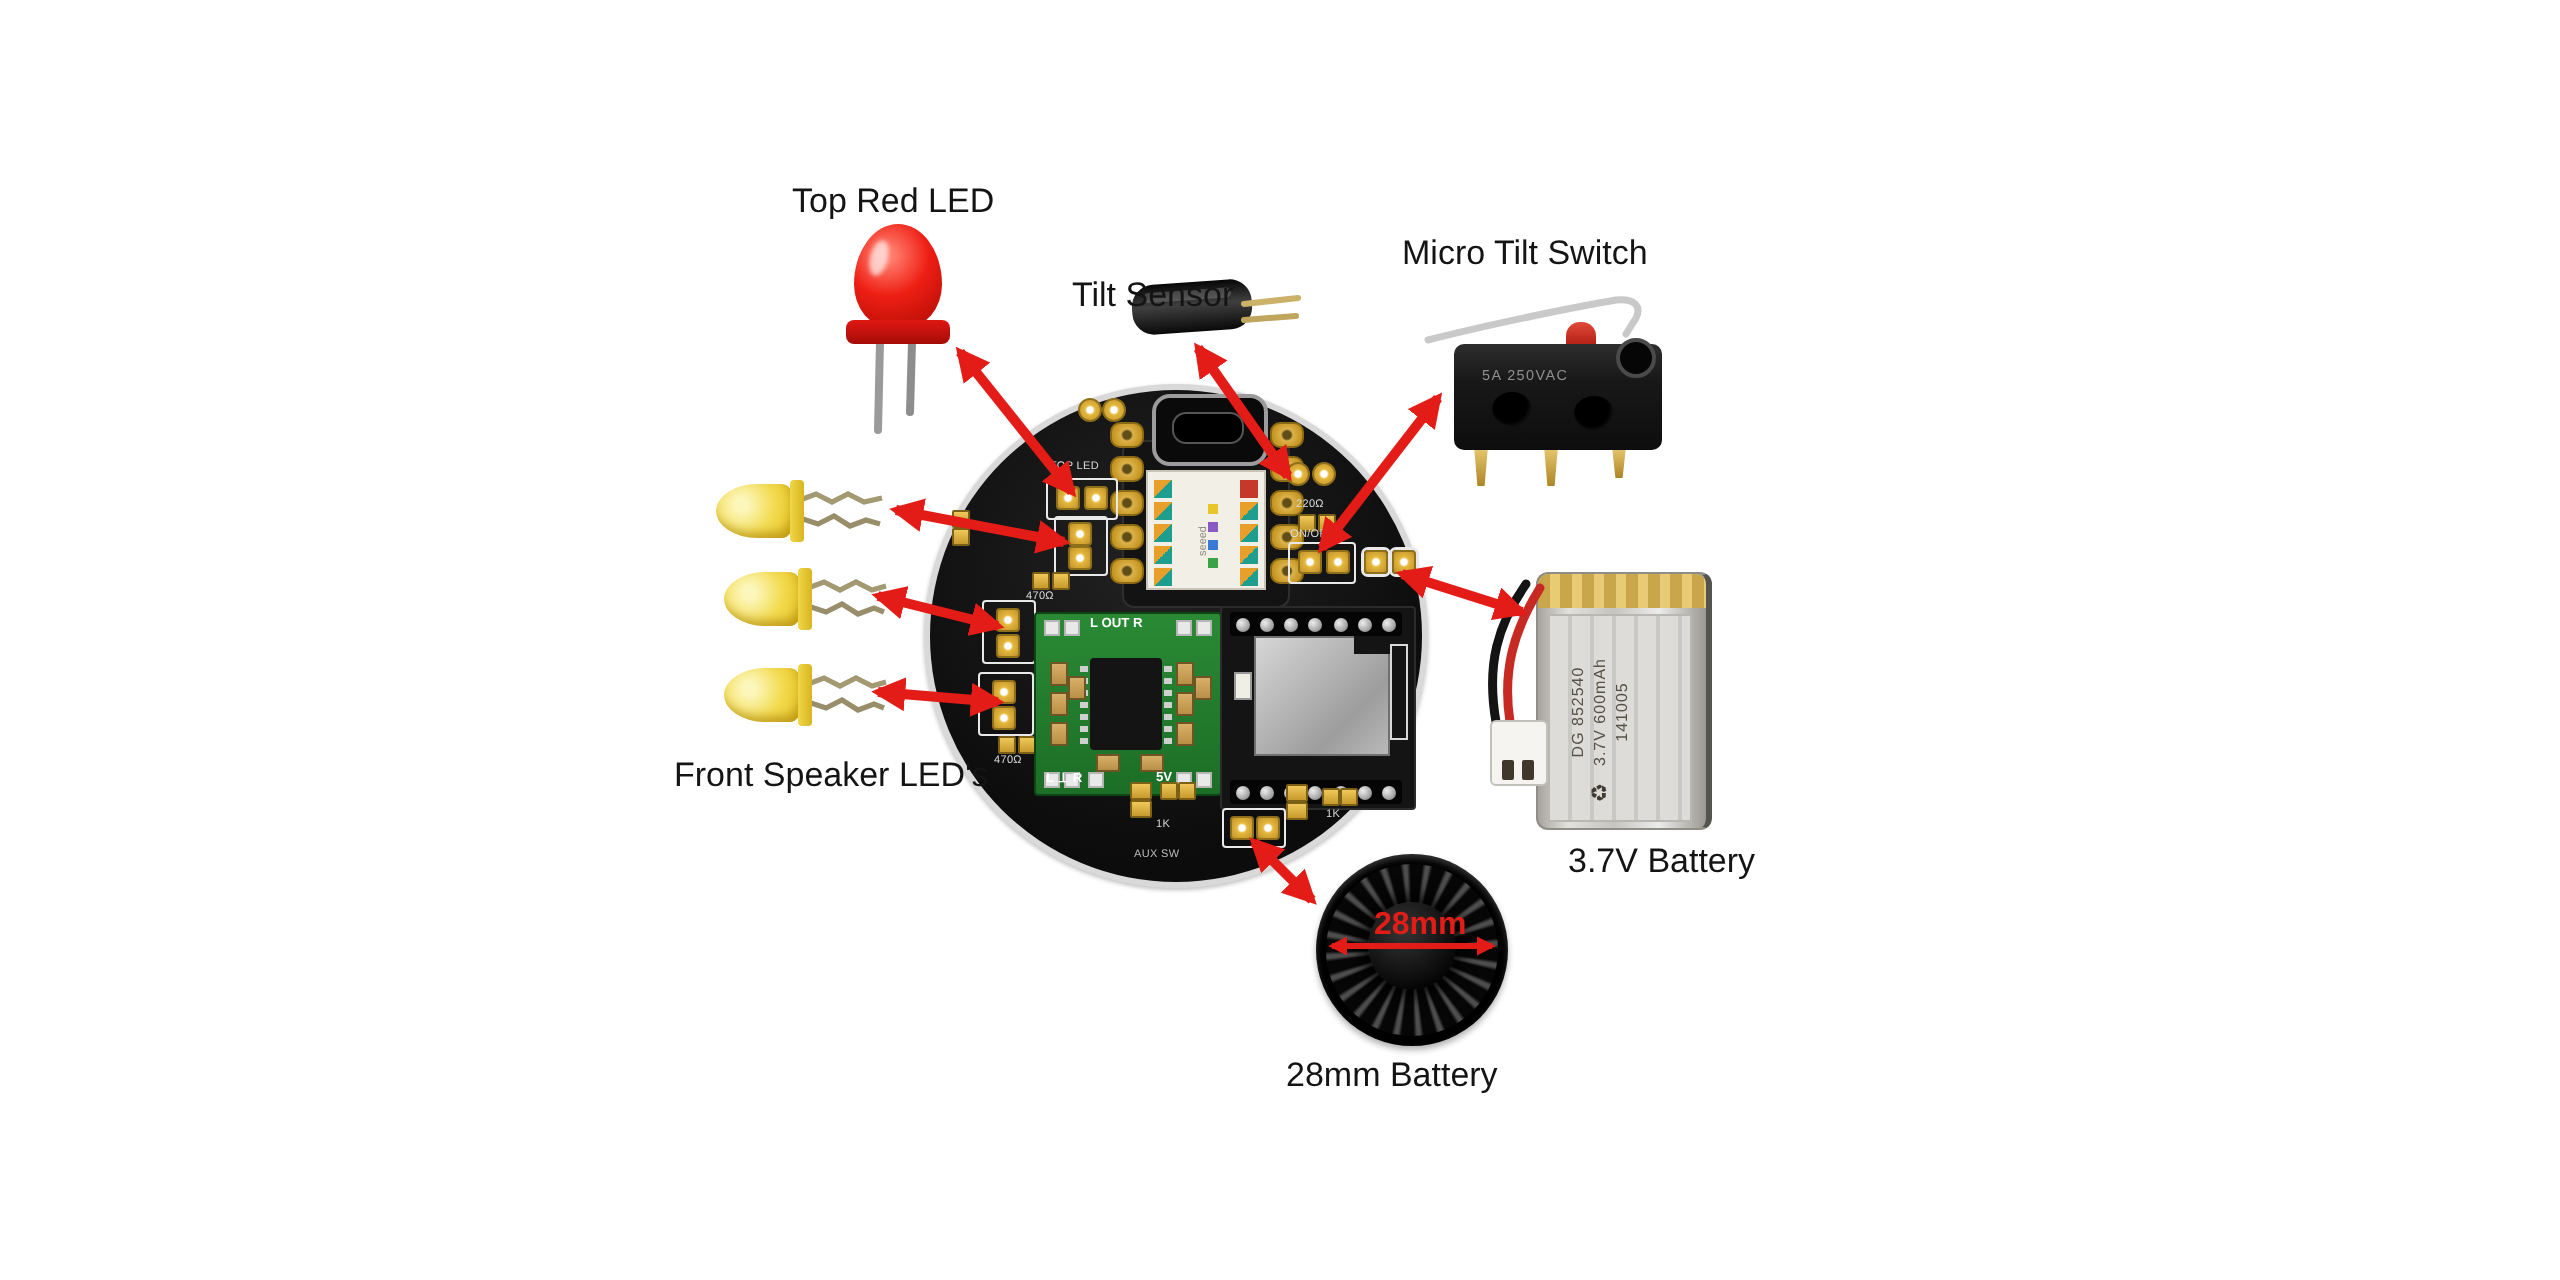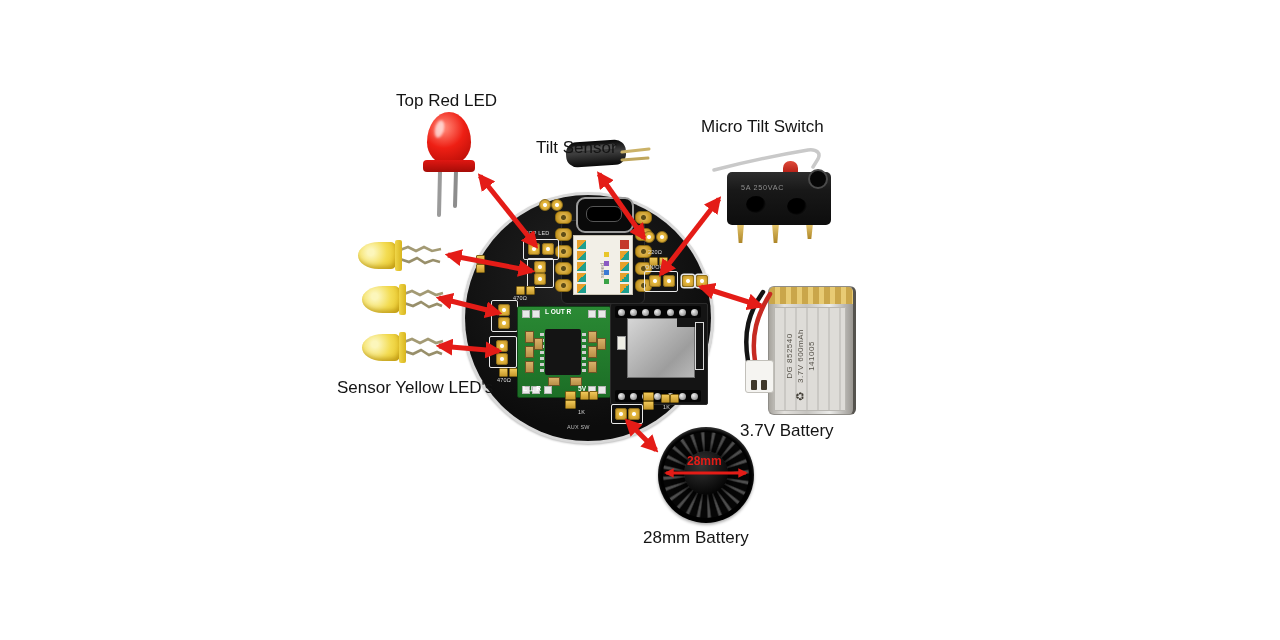--- a/index.html
+++ b/index.html
@@ -88,21 +88,21 @@
      transform:translate(-50%,-50%) rotate(-90deg);letter-spacing:.5px;}
   .jst{left:745px;top:360px;width:27px;height:31px;background:#f5f4f1;border:1px solid #c2c0ba;
      border-radius:3px;z-index:4;}
   .jst-slot{position:absolute;bottom:2px;width:6px;height:10px;background:#40382a;border-radius:1px;}
   .speaker{left:658px;top:427px;width:96px;height:96px;border-radius:50%;background:#000;z-index:2;
      box-shadow:inset 0 2px 3px rgba(255,255,255,.2),0 2px 3px rgba(0,0,0,.3);}
   .spk-swirl{position:absolute;left:5px;top:5px;width:86px;height:86px;border-radius:50%;
      background:repeating-conic-gradient(#060606 0deg 7deg,#4d4d4d 9.5deg 11.5deg,#060606 14deg 15deg);}
   .spk-dome{position:absolute;left:26px;top:24px;width:44px;height:44px;border-radius:50%;
      background:radial-gradient(circle at 40% 32%,#353535,#050505 75%);box-shadow:0 0 8px 4px rgba(0,0,0,.8);}
-  .spk-dim{position:absolute;font-size:12px;font-weight:600;color:#e41c17;z-index:7;}
+  .spk-dim{position:absolute;font-size:16px;font-weight:600;color:#e41c17;z-index:7;}
 </style>
 </head>
 <body>
 
 <div class="scene">
 
   <div class="abs board-edge">
     <div class="board"></div>
   </div>
 
@@ -353,17 +353,17 @@
     <line x1="627" y1="421" x2="656" y2="450" stroke="#e41c17" stroke-width="5" marker-start="url(#ah)" marker-end="url(#ah)"></line>
     <line x1="448" y1="255" x2="532" y2="271" stroke="#e41c17" stroke-width="5" marker-start="url(#ah)" marker-end="url(#ah)"></line>
     <line x1="439" y1="298" x2="499" y2="313" stroke="#e41c17" stroke-width="5" marker-start="url(#ah)" marker-end="url(#ah)"></line>
     <line x1="439" y1="346" x2="499" y2="351" stroke="#e41c17" stroke-width="5" marker-start="url(#ah)" marker-end="url(#ah)"></line>
     <line x1="666" y1="473" x2="746" y2="473" stroke="#e41c17" stroke-width="3" marker-start="url(#ahs)" marker-end="url(#ahs)"></line>
   </svg>
 
   <div class="biglabel" style="left:396px;top:91px;">Top Red LED</div>
   <div class="biglabel" style="left:536px;top:117px;margin-top:21px;">Tilt Sensor</div>
   <div class="biglabel" style="left:701px;top:117px;">Micro Tilt Switch</div>
-  <div class="biglabel" style="left:337px;top:378px;">Sensor Yellow LED's</div>
-  <div class="biglabel" style="left:740px;top:421px;">3.7V Battery</div>
+  <div class="biglabel" style="left:337px;top:378px;">Front Speaker LED's</div>
+  <div class="biglabel" style="left:784px;top:421px;">3.7V Battery</div>
   <div class="biglabel" style="left:643px;top:528px;">28mm Battery</div>
 
 </div>
 
 </body></html>

